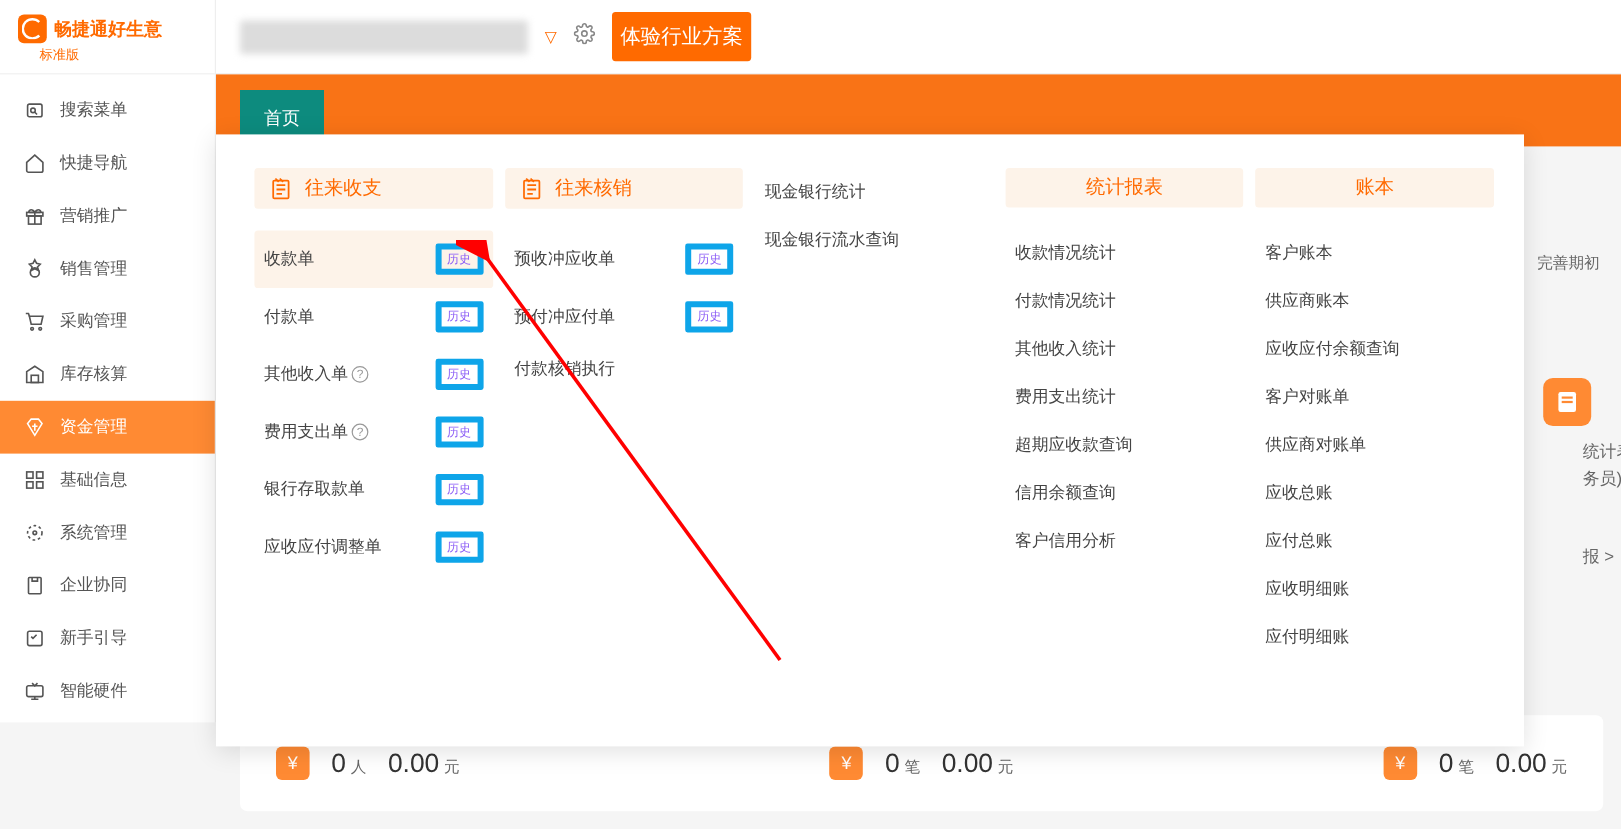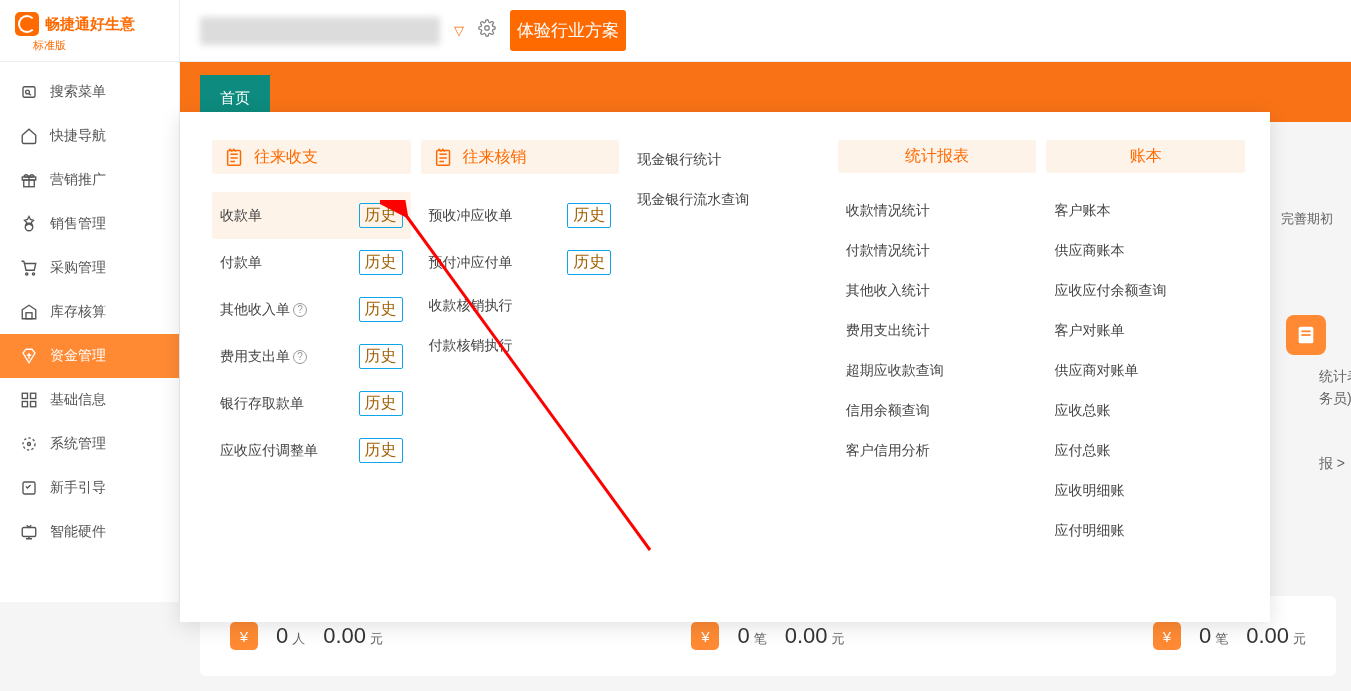--- a/index.html
+++ b/index.html
@@ -51,21 +51,21 @@
     .mega-col { flex: 1; min-width: 0; }
     .mega-header { display: flex; align-items: center; gap: 8px; background: #fdf3e9; padding: 6px 12px; border-radius: 3px; margin-bottom: 18px; }
     .mega-header.plain { background: #fdf3e9; justify-content: center; }
     .mega-header-icon { width: 22px; height: 22px; color: #ff6a00; }
     .mega-header-title { color: #ff6a00; font-size: 16px; font-weight: 500; }
     .mega-items { display: flex; flex-direction: column; }
     .mega-item { display: flex; align-items: center; justify-content: space-between; padding: 11px 8px; cursor: pointer; }
     .mega-item.highlight { background: #fdf3e9; border-radius: 3px; }
     .mega-item-label { color: #444; font-size: 14px; display:flex; align-items:center; gap:3px; }
     .mega-item-q { display:inline-flex; width:14px; height:14px; border:1px solid #999; border-radius:50%; font-size:10px; align-items:center; justify-content:center; color:#999; }
-    .mega-hist { border: 1px solid #0ea5e9; color: #a16207; font-size: 16px; padding: 1px 5px; border-radius: 2px; }
+    .mega-hist { border: 5px solid #0ea5e9; color: #8b5cf6; font-size: 10px; padding: 1px 5px; border-radius: 2px; }
     
     
     .arrow-svg { position: absolute; left: 380px; top: 200px; width: 300px; height: 370px; z-index: 20; pointer-events: none; }
   </style>
 </head>
 <body>
 
 <div class="sidebar">
   <div class="logo-area">
     <div class="logo-row">
@@ -153,20 +153,29 @@
         <span class="nav-label">基础信息</span>
       </div>
       <div class="nav-item">
         <span class="nav-icon">
           <svg viewBox="0 0 24 24" fill="none" stroke="currentColor" stroke-width="1.8">
             <circle cx="12" cy="12" r="8" stroke-dasharray="3 3"></circle>
             <circle cx="12" cy="12" r="2"></circle>
           </svg>
         </span>
         <span class="nav-label">系统管理</span>
+      </div>
+      <div class="nav-item">
+        <span class="nav-icon">
+          <svg viewBox="0 0 24 24" fill="none" stroke="currentColor" stroke-width="1.8">
+            <rect x="5" y="3" width="14" height="18" rx="1"></rect>
+            <path d="M9 3v4h6V3"></path>
+          </svg>
+        </span>
+        <span class="nav-label">企业协同</span>
       </div>
       <div class="nav-item">
         <span class="nav-icon">
           <svg viewBox="0 0 24 24" fill="none" stroke="currentColor" stroke-width="1.8">
             <rect x="4" y="4" width="16" height="16" rx="2"></rect>
             <path d="M8 10l2 2 4-4"></path>
           </svg>
         </span>
         <span class="nav-label">新手引导</span>
       </div>
@@ -299,23 +308,20 @@
         <div class="mega-items">
           <div class="mega-item">
             <span class="mega-item-label">预收冲应收单</span>
             <span class="mega-hist">历史</span>
           </div>
           <div class="mega-item">
             <span class="mega-item-label">预付冲应付单</span>
             <span class="mega-hist">历史</span>
           </div>
           <div class="mega-item">
-            <span class="mega-item-label">收款核销执行</span>
-          </div>
-          <div class="mega-item">
             <span class="mega-item-label">付款核销执行</span>
           </div>
         </div>
       </div>
       <div class="mega-col">
         <div class="mega-items">
           <div class="mega-item">
             <span class="mega-item-label">现金银行统计</span>
           </div>
           <div class="mega-item">

